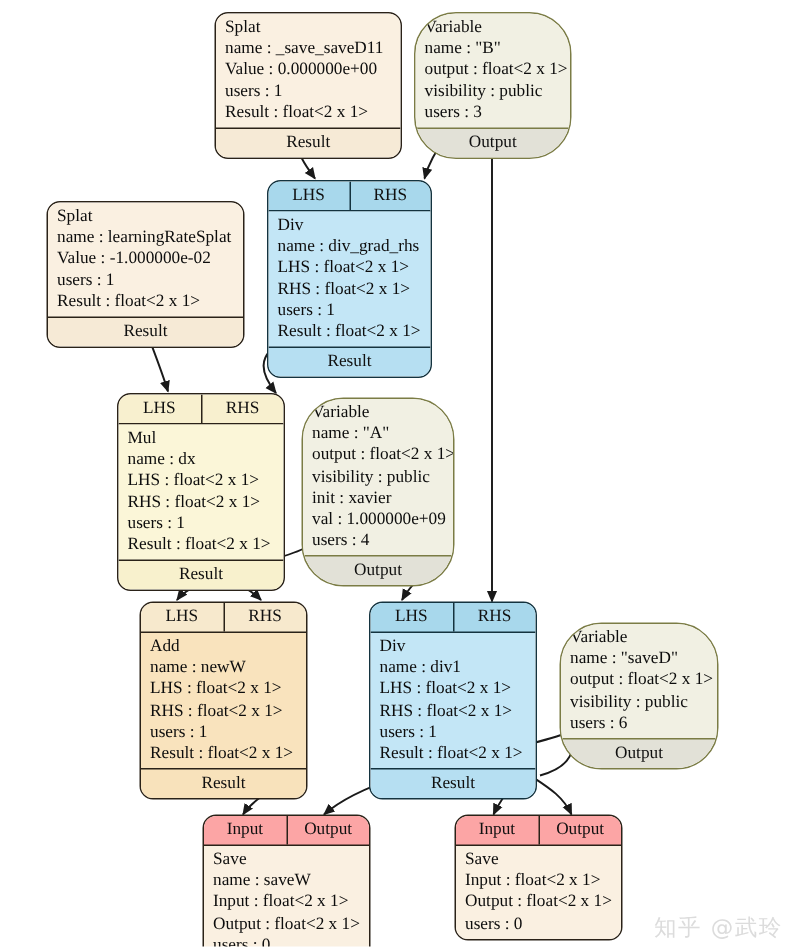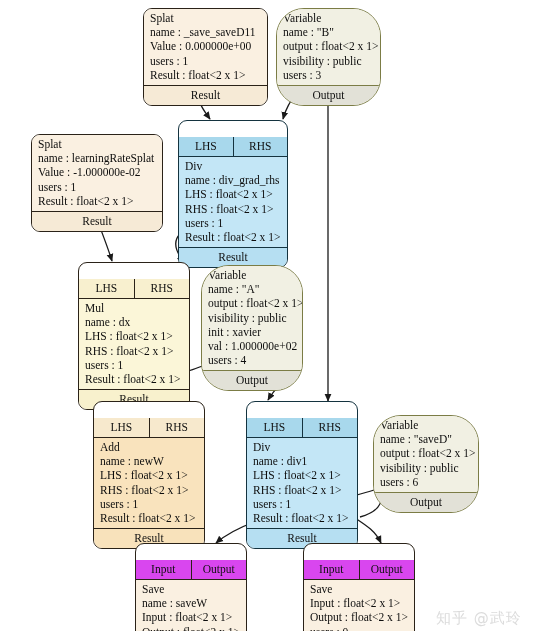--- a/index.html
+++ b/index.html
@@ -31,21 +31,20 @@
     border-radius: 9px;
     overflow: hidden;
     z-index: 2;
     background: #fff;
   }
   .ports {
     display: flex;
     width: 100%;
     box-sizing: border-box;
     border-bottom: 1.4px solid #1a1a1a;
-    margin-top: 16px;
   }
   .port {
     flex: 1 1 0;
     text-align: center;
     font-size: 11.5px;
     line-height: 16px;
     padding: 1px 0 2px 0;
     box-sizing: border-box;
     color: #101010;
     white-space: nowrap;
@@ -74,21 +73,21 @@
   }
 
   
   .t-blue { border-color: #14333f; }
   .t-blue .ports { background: #a8d8ec; border-bottom-color: #14333f; }
   .t-blue .port + .port { border-left-color: #14333f; }
   .t-blue .body { background: #c3e6f6; }
   .t-blue .foot { background: #b6dff2; border-top-color: #14333f; }
 
   .t-cream { border-color: #2a2218; }
-  .t-cream .ports { background: #d946ef; border-bottom-color: #2a2218; }
+  .t-cream .ports { background: #fca5a5; border-bottom-color: #2a2218; }
   .t-cream .port + .port { border-left-color: #2a2218; }
   .t-cream .body { background: #faf0e1; }
   .t-cream .foot { background: #f6ead6; border-top-color: #2a2218; }
 
   .t-yellow { border-color: #2a2218; }
   .t-yellow .ports { background: #f8f0cf; border-bottom-color: #2a2218; }
   .t-yellow .port + .port { border-left-color: #2a2218; }
   .t-yellow .body { background: #fbf6d8; }
   .t-yellow .foot { background: #f8f1cd; border-top-color: #2a2218; }
 
@@ -218,21 +217,21 @@
     <div class="foot">Result</div>
   </div>
 
   <div class="node t-var" style="left:201px; top:265px; width:102px;">
     <div class="body">
       <div class="line">Variable</div>
       <div class="line">name : "A"</div>
       <div class="line">output : float&lt;2 x 1&gt;</div>
       <div class="line">visibility : public</div>
       <div class="line">init : xavier</div>
-      <div class="line">val : 1.000000e+02</div>
+      <div class="line">val : 1.000000e+09</div>
       <div class="line">users : 4</div>
     </div>
     <div class="foot">Output</div>
   </div>
 
   <div class="node t-tan" style="left:93px; top:401px; width:112px;">
     <div class="ports">
       <div class="port">LHS</div>
       <div class="port">RHS</div>
     </div>

